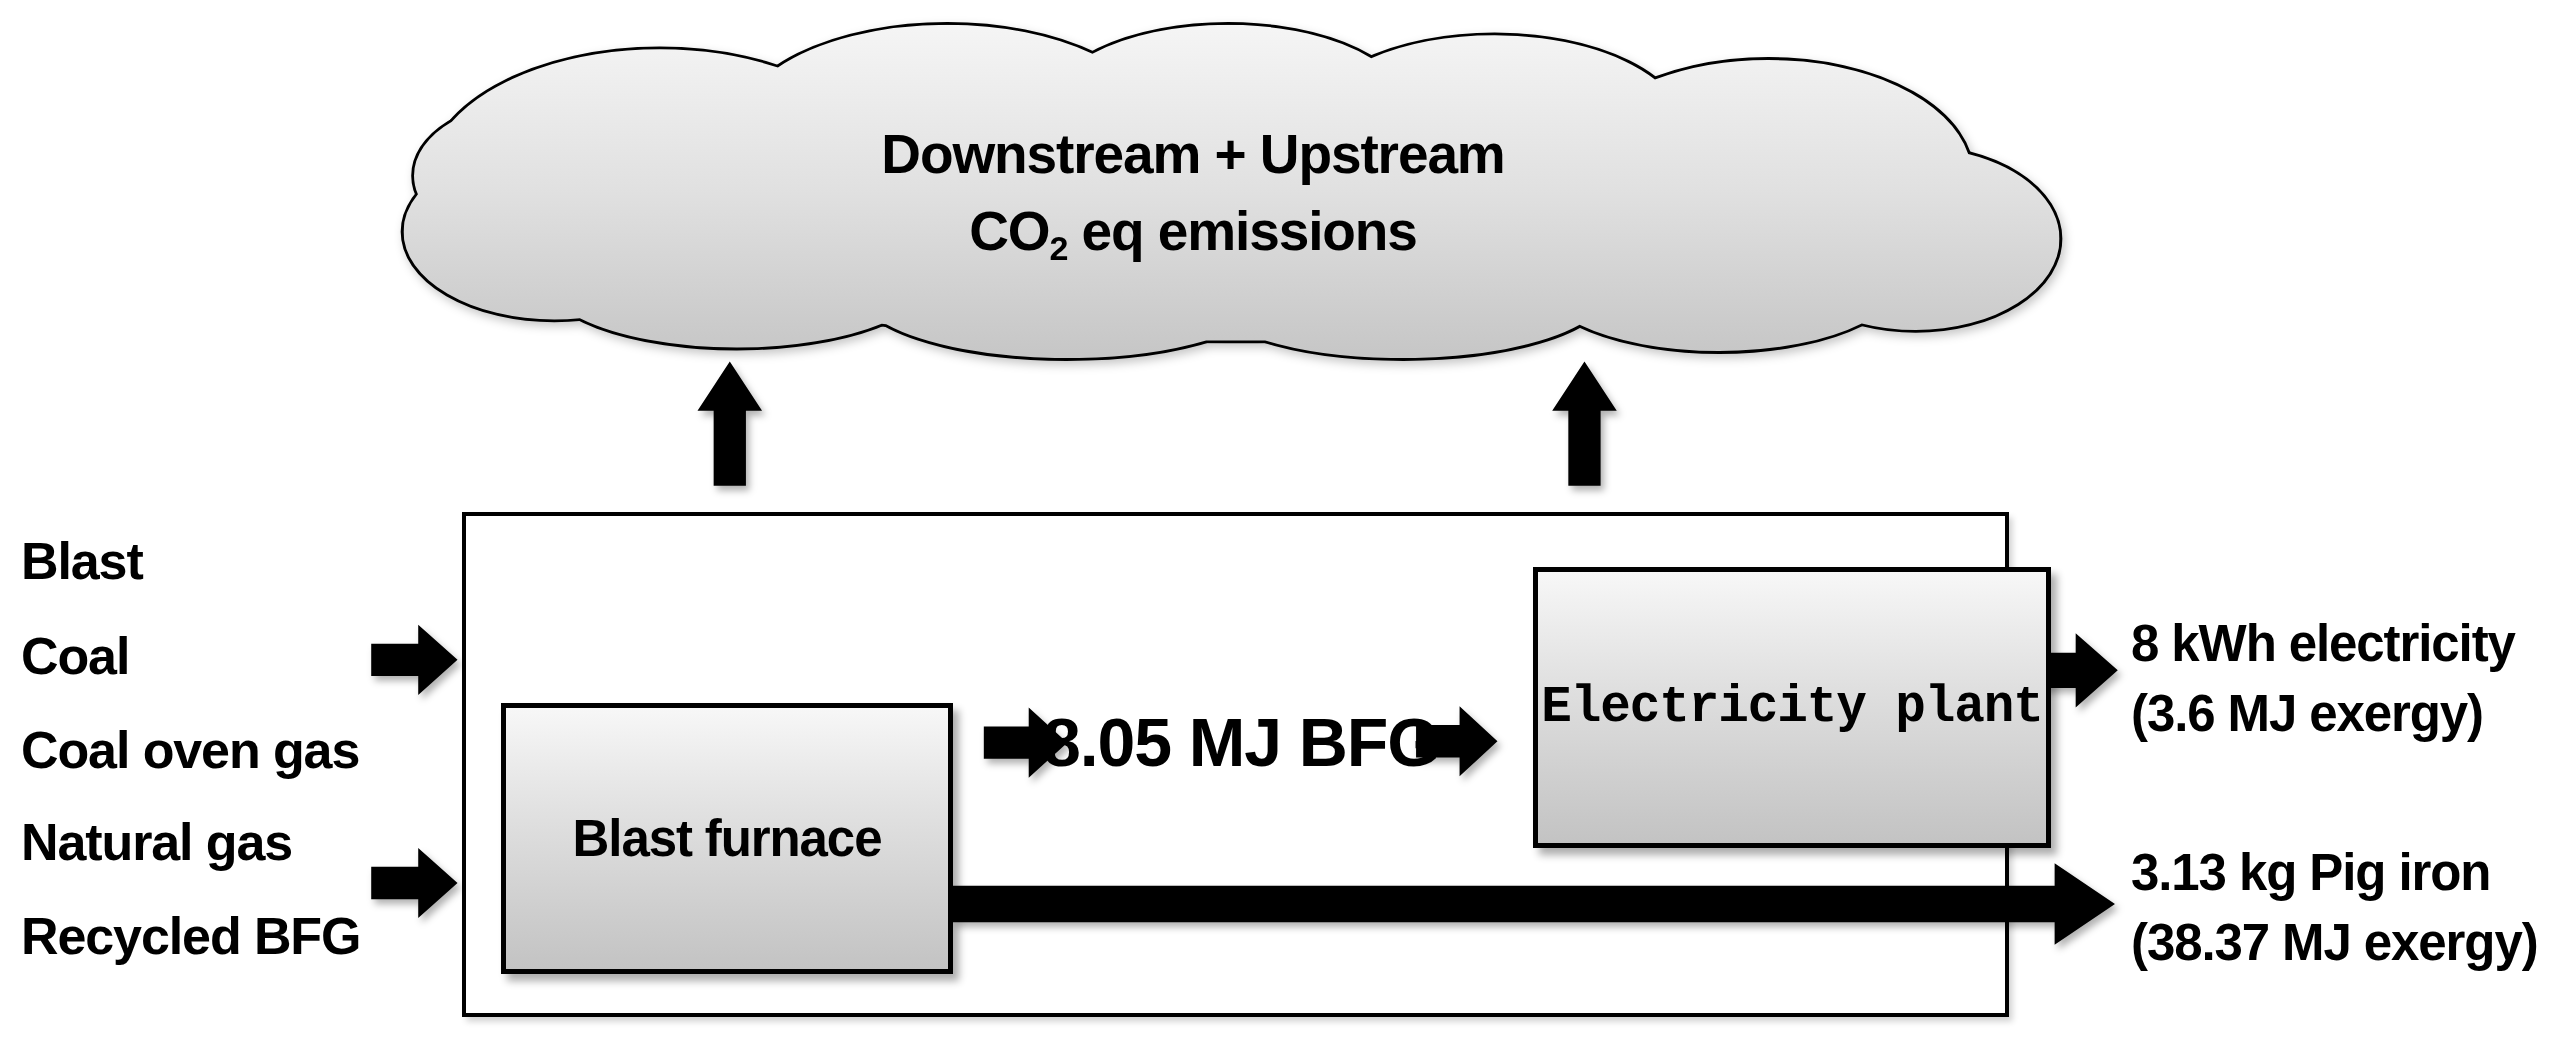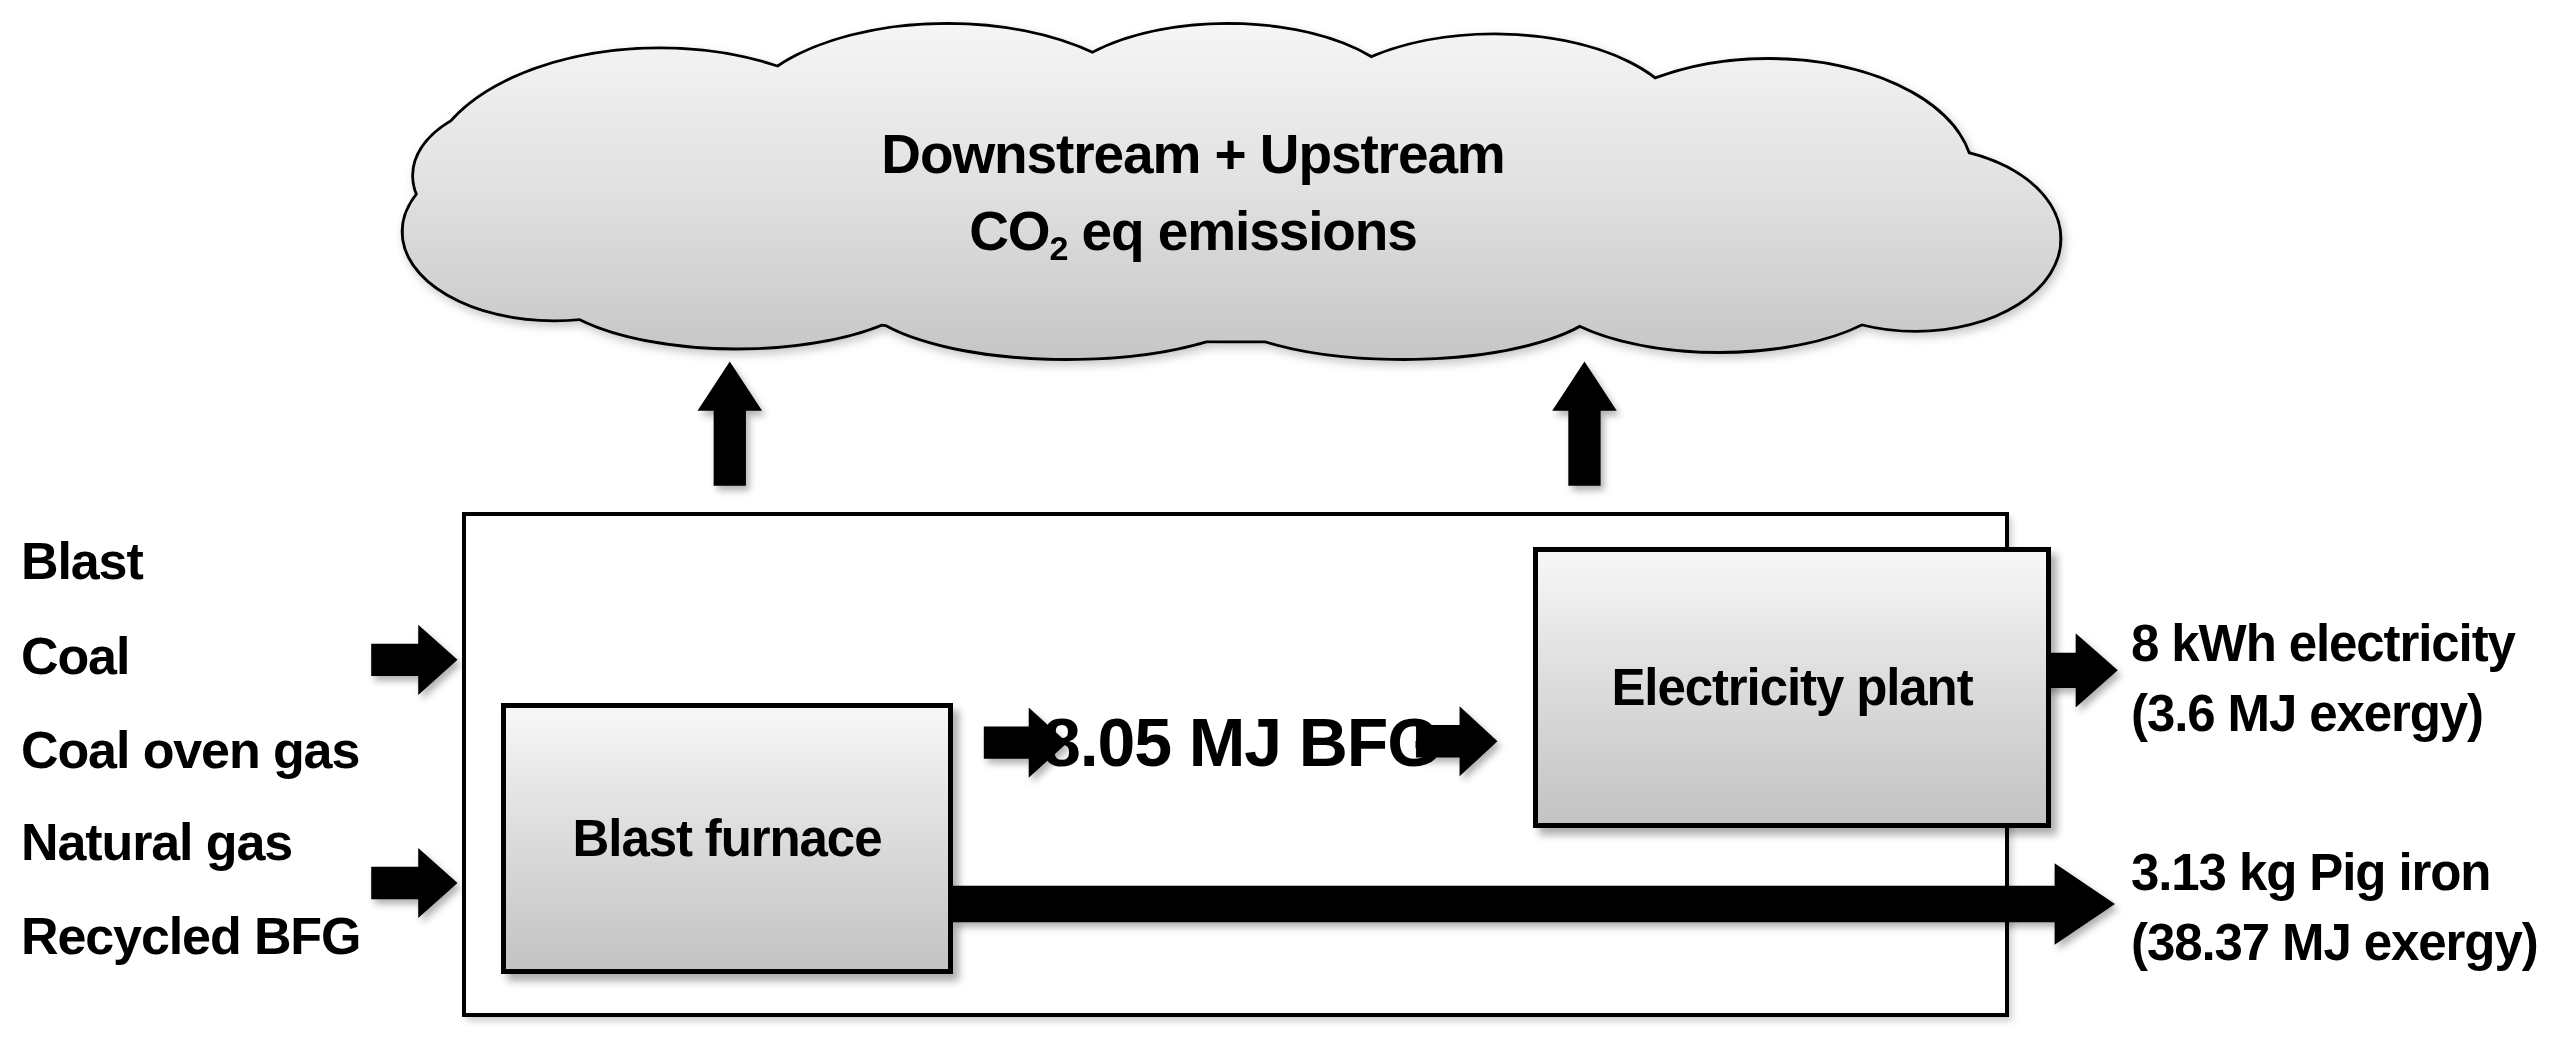--- a/index.html
+++ b/index.html
@@ -49,23 +49,24 @@
   }
   .blast-box {
     left: 501px;
     top: 703px;
     width: 452px;
     height: 271px;
     text-align: right;
   }
   .elec-box {
     left: 1533px;
-    top: 547px;
+    top: 567px;
     width: 518px;
     height: 281px;
+    font-family: Liberation Mono, monospace;
   }
   .lbl {
     position: absolute;
     font-weight: bold;
     letter-spacing: -1.1px;
     white-space: nowrap;
     z-index: 4;
   }
   .box-line {
     font-weight: bold;

